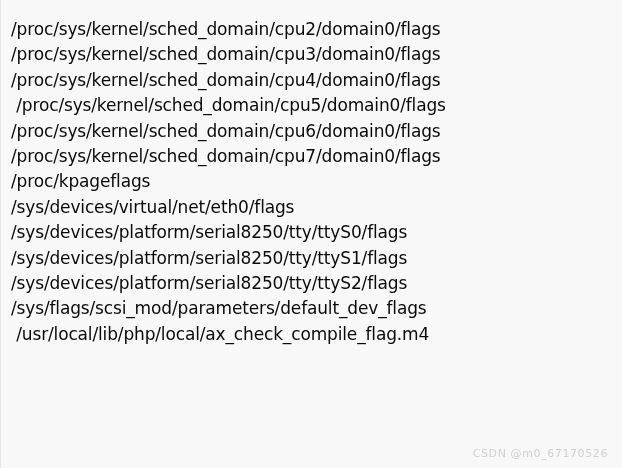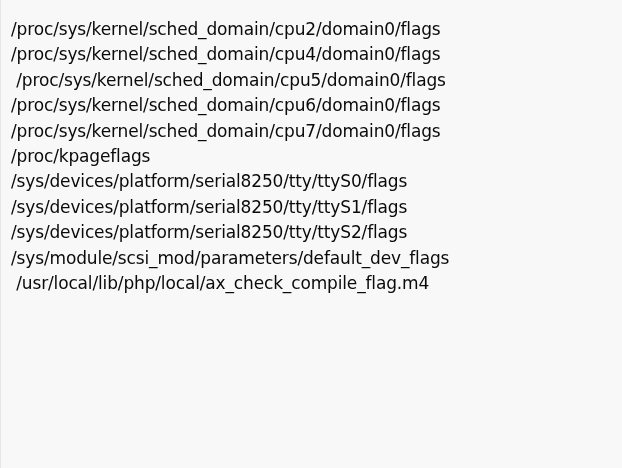--- a/index.html
+++ b/index.html
@@ -55,26 +55,29 @@
     user-select: none;
   }
 </style>
 </head>
 <body>
 
 <div id="screen">
 
   <div id="output-list">
       <span class="output-line">/proc/sys/kernel/sched_domain/cpu2/domain0/flags</span>
+      <span class="output-line">/proc/sys/kernel/sched_domain/cpu3/domain0/flags</span>
       <span class="output-line">/proc/sys/kernel/sched_domain/cpu4/domain0/flags</span>
       <span class="output-line"> /proc/sys/kernel/sched_domain/cpu5/domain0/flags</span>
       <span class="output-line">/proc/sys/kernel/sched_domain/cpu6/domain0/flags</span>
       <span class="output-line">/proc/sys/kernel/sched_domain/cpu7/domain0/flags</span>
       <span class="output-line">/proc/kpageflags</span>
+      <span class="output-line">/sys/devices/virtual/net/eth0/flags</span>
       <span class="output-line">/sys/devices/platform/serial8250/tty/ttyS0/flags</span>
       <span class="output-line">/sys/devices/platform/serial8250/tty/ttyS1/flags</span>
       <span class="output-line">/sys/devices/platform/serial8250/tty/ttyS2/flags</span>
-      <span class="output-line">/sys/module/scsi_mod/parameters/default_dev_flags</span>
+      <span class="output-line">/sys/flags/scsi_mod/parameters/default_dev_flags</span>
       <span class="output-line"> /usr/local/lib/php/local/ax_check_compile_flag.m4</span>
     </div>
 
+  <div id="watermark">CSDN @m0_67170526</div>
 
 </div>
 
 </body></html>

